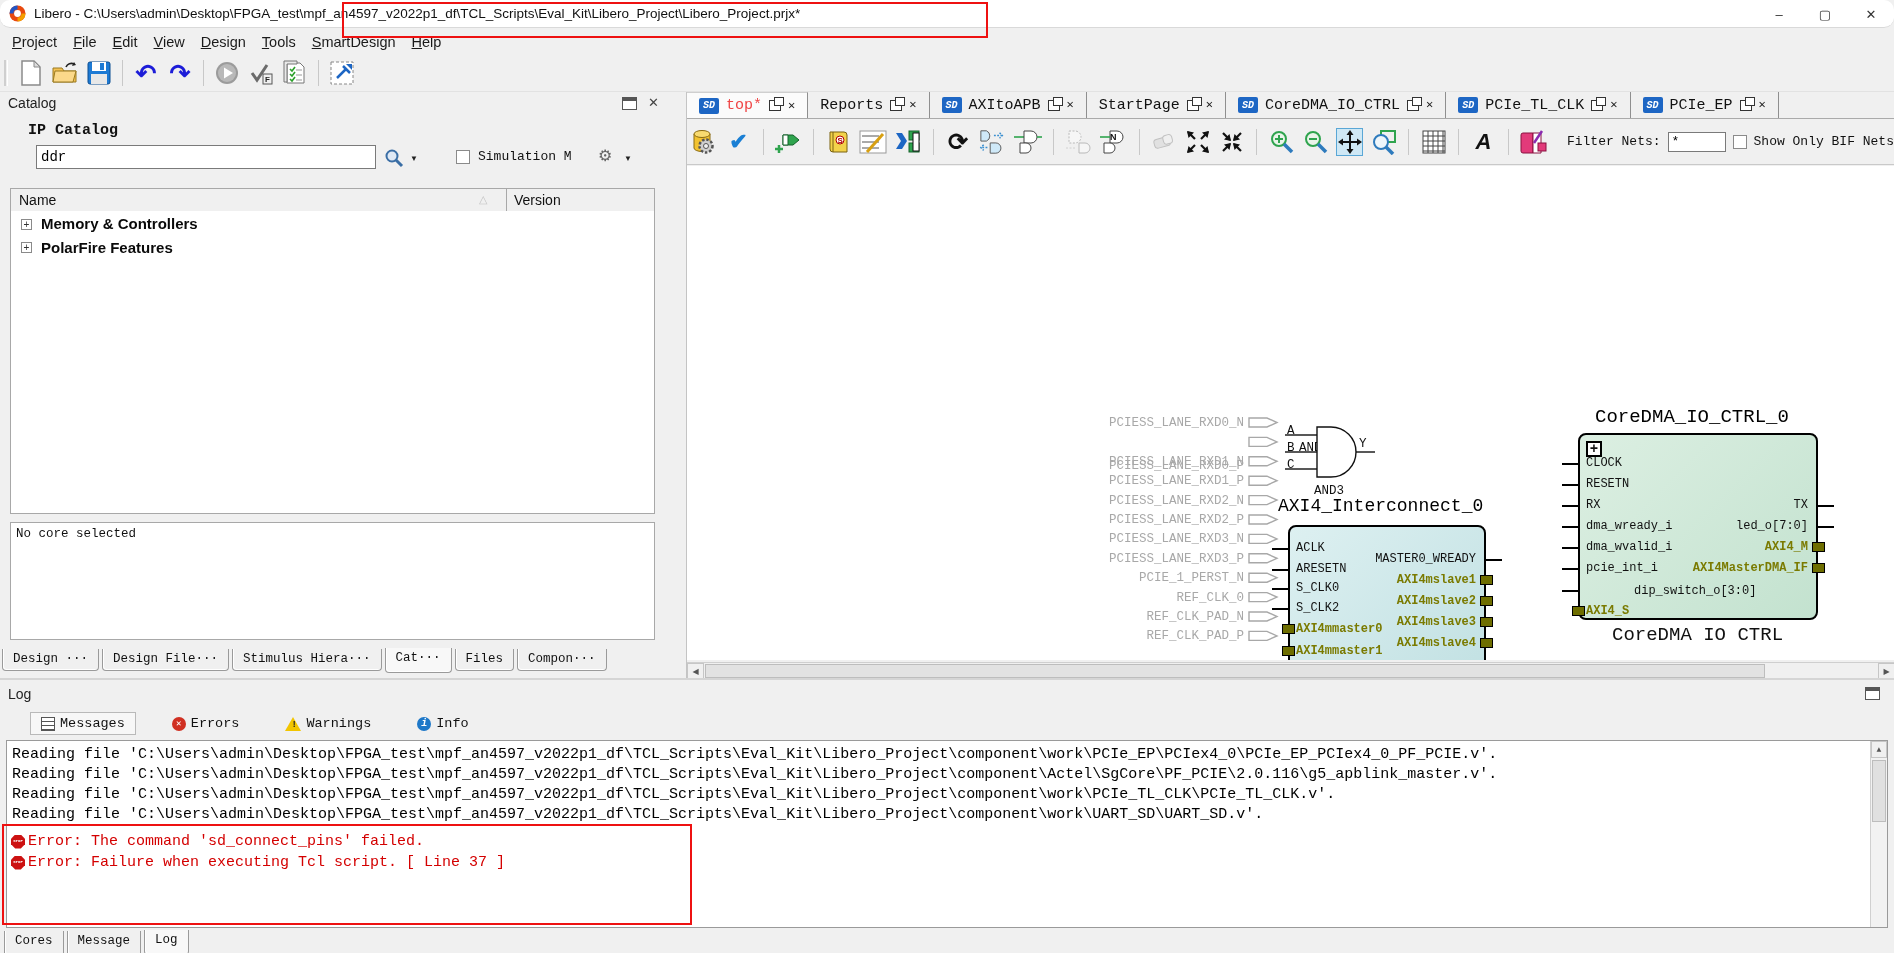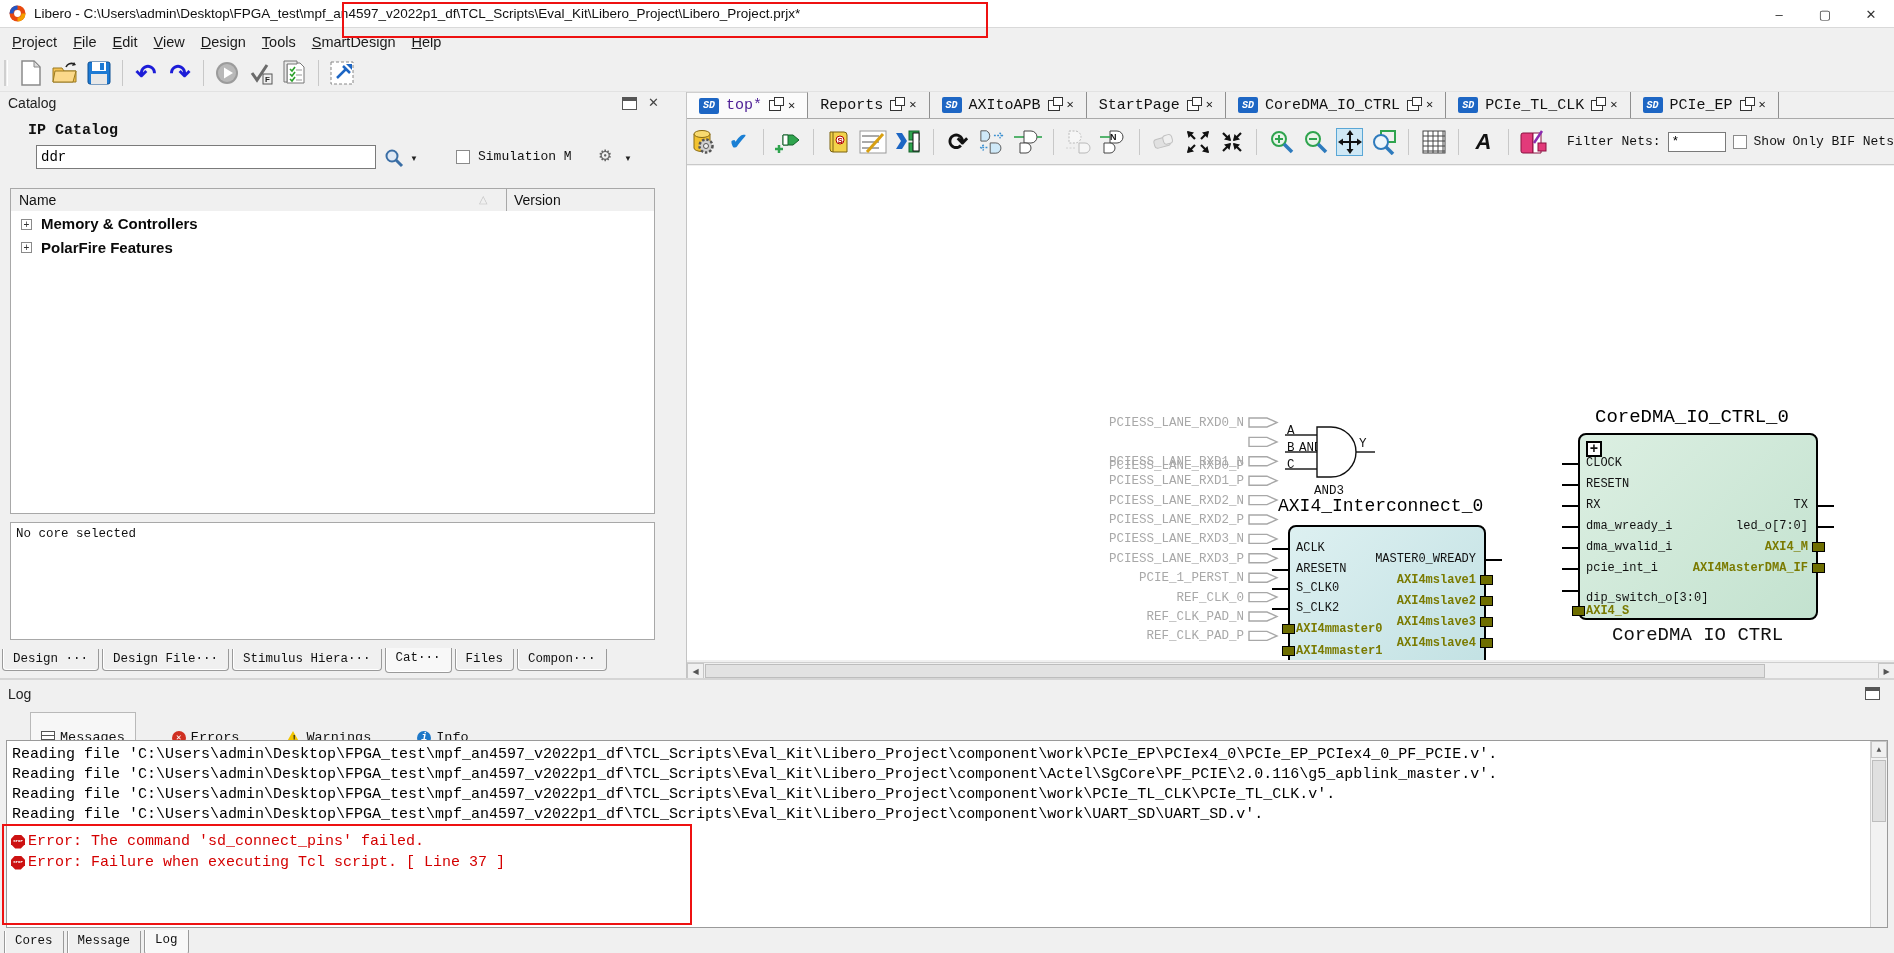--- a/index.html
+++ b/index.html
@@ -4,21 +4,21 @@
 <style>
   * { margin:0; padding:0; box-sizing:border-box; }
   html,body { background:#888; }
   .screen {
     position:relative; width:1894px; height:953px; overflow:hidden;
     background:#f0f0f0; font-family:"Liberation Sans", sans-serif; color:#111;
   }
   .mono { font-family:"Liberation Mono","DejaVu Sans Mono",monospace; }
 
   
-  .titlebar { position:absolute; left:0; top:0; width:1894px; height:28px; background:#ffffff; border-bottom:1px solid #d9d9d9; display:flex; align-items:center; }
+  .titlebar { position:absolute; left:0; top:0; width:1894px; height:28px; background:#ffffff; border-bottom:1px solid #d9d9d9; display:flex; align-items:center;border-radius:10px; }
   .app-logo { width:17px; height:17px; margin:0 8px 0 9px; }
   .title-text { font-size:13.5px; color:#111; white-space:nowrap; }
   .win-controls { position:absolute; right:0; top:0; height:28px; display:flex; }
   .win-btn { width:46px; height:28px; display:flex; align-items:center; justify-content:center; font-size:13px; color:#333; }
 
   
   .menubar { position:absolute; left:0; top:28px; width:1894px; height:27px; background:#f0f0f0; display:flex; align-items:center; padding-left:4px; }
   .menu-item { display:inline-block; padding:3px 8px; font-size:14.5px; color:#1a1a1a; }
   .menu-item::first-letter { text-decoration:underline; }
 
@@ -58,21 +58,21 @@
   .cat-tabs { position:absolute; left:2px; top:557px; display:flex; gap:3px; align-items:flex-start; }
   .b-tab { font-size:12.5px; padding:3px 10px 4px 10px; background:#f0f0f0; border:1px solid #9a9a9a; border-top:none; border-radius:0 0 4px 4px; box-shadow: inset 1px -1px 0 #fff; white-space:nowrap; }
   .b-tab.active { background:#f8f8f8; padding-bottom:7px; position:relative; top:-1px; }
 
   
   .editor { position:absolute; left:686px; top:92px; width:1208px; height:586px; background:#f0f0f0; border-left:1px solid #c4c4c4; }
   .doc-tabbar { position:absolute; left:0; top:0; width:100%; height:27px; border-bottom:1px solid #aaa; display:flex; }
   .doc-tab { display:inline-flex; align-items:center; gap:7px; padding:0 12px; border-right:1px solid #8f8f8f; font-size:15px; }
   .doc-tab.active { background:#fbfbfb; border-top:1px solid #cfcfcf; }
   .doc-tab .lbl { white-space:nowrap; }
-  .doc-tab.active .lbl { color:#4c1d95; }
+  .doc-tab.active .lbl { color:#ef4444; }
   .sd-badge { width:20px; height:16px; background:#1d66c4; color:#fff; font-size:10px; font-style:italic; font-weight:bold; display:flex; align-items:center; justify-content:center; border-radius:2px; }
   .tab-float { width:12px; height:11px; border:1px solid #333; position:relative; background:#fff; }
   .tab-float::before { content:""; position:absolute; right:-4px; top:-4px; width:8px; height:7px; border:1px solid #333; background:#fff; }
   .tab-close { font-size:12px; color:#222; font-weight:bold; line-height:1; }
 
   .sd-toolbar { position:absolute; left:0; top:27px; width:100%; height:46px; display:flex; align-items:center; gap:7px; padding-left:4px; border-bottom:1px solid #c9c9c9; background:#f0f0f0; }
   .sd-ic { width:28px; height:28px; display:flex; align-items:center; justify-content:center; }
   .sd-ic.sel { background:#cfe8f5; border:1px solid #5aa7d6; }
   .sd-ic.dis { opacity:.45; }
   .filter-label { font-size:13px; margin-left:12px; white-space:nowrap; }
@@ -109,21 +109,21 @@
   
   .hscroll { position:absolute; left:0; top:570px; width:1208px; height:16px; background:#f0f0f0; border-top:1px solid #cfcfcf; }
   .scroll-btn { position:absolute; top:0; width:17px; height:16px; background:#f0f0f0; border:1px solid #c6c6c6; font-size:8px; color:#555; display:flex; align-items:center; justify-content:center; }
   .hthumb { position:absolute; left:18px; top:1px; width:1060px; height:14px; background:#e2e2e2; border:1px solid #bdbdbd; }
 
   
   .logpanel { position:absolute; left:0; top:678px; width:1894px; height:275px; background:#f0f0f0; border-top:2px solid #d5d5d5; }
   .log-title { position:absolute; left:8px; top:6px; font-size:14px; color:#222; }
   .log-float { position:absolute; right:14px; top:7px; }
   .log-tabs { position:absolute; left:30px; top:32px; display:flex; gap:26px; }
-  .log-tab { display:inline-flex; align-items:center; gap:5px; font-size:13.5px; padding:17px 10px; }
+  .log-tab { display:inline-flex; align-items:center; gap:5px; font-size:13.5px; padding:3px 10px; }
   .log-tab.active { background:#f7f7f7; border:1px solid #b9b9b9; }
   .msg-ic { width:14px; height:14px; border:1px solid #555; background:#fff; display:inline-block;
             background-image:linear-gradient(#555 1px,transparent 1px); background-size:100% 4px; background-position:0 3px; }
   .err-ic { width:14px; height:14px; border-radius:50%; background:#d03022; color:#fff; font-size:9px; font-weight:bold; display:inline-flex; align-items:center; justify-content:center; }
   .warn-ic { width:0; height:0; border-left:8px solid transparent; border-right:8px solid transparent; border-bottom:14px solid #f2c500; position:relative; display:inline-block; }
   .warn-ic span { position:absolute; left:-2px; top:3px; font-size:9px; font-weight:bold; color:#222; }
   .info-ic { width:14px; height:14px; border-radius:50%; background:#1e78c8; color:#fff; font-size:10px; font-weight:bold; font-style:italic; display:inline-flex; align-items:center; justify-content:center; }
   .log-box { position:absolute; left:6px; top:60px; width:1882px; height:188px; background:#fff; border:1px solid #9a9a9a; overflow:hidden; }
   .log-line { padding-left:5px; font-size:15px; line-height:20px; white-space:nowrap; color:#000; }
   .log-line:first-child { padding-top:4px; }
@@ -627,21 +627,21 @@
         <span class="bpin left" style="top:42px;">RESETN</span>
           <span class="stub l" style="top:49px;"></span>
         <span class="bpin left" style="top:63px;">RX</span>
           <span class="stub l" style="top:70px;"></span>
         <span class="bpin left" style="top:84px;">dma_wready_i</span>
           <span class="stub l" style="top:91px;"></span>
         <span class="bpin left" style="top:105px;">dma_wvalid_i</span>
           <span class="stub l" style="top:112px;"></span>
         <span class="bpin left" style="top:126px;">pcie_int_i</span>
           <span class="stub l" style="top:133px;"></span>
-        <span class="bpin left" style="top:156px;">dip_switch_o[3:0]</span>
+        <span class="bpin left" style="top:149px;margin-left:48px;">dip_switch_o[3:0]</span>
           <span class="stub l" style="top:155px;"></span>
         <span class="bpin left bif" style="top:169px;">AXI4_S</span>
           <span class="bifsq l" style="top:171px;"></span>
         <span class="bpin right" style="top:63px;">TX</span>
           <span class="stub r" style="top:70px;"></span>
         <span class="bpin right" style="top:84px;">led_o[7:0]</span>
           <span class="stub r" style="top:91px;"></span>
         <span class="bpin right bif" style="top:105px;">AXI4_M</span>
           <span class="bifsq r" style="top:107px;"></span>
         <span class="bpin right bif" style="top:126px;">AXI4MasterDMA_IF</span>

